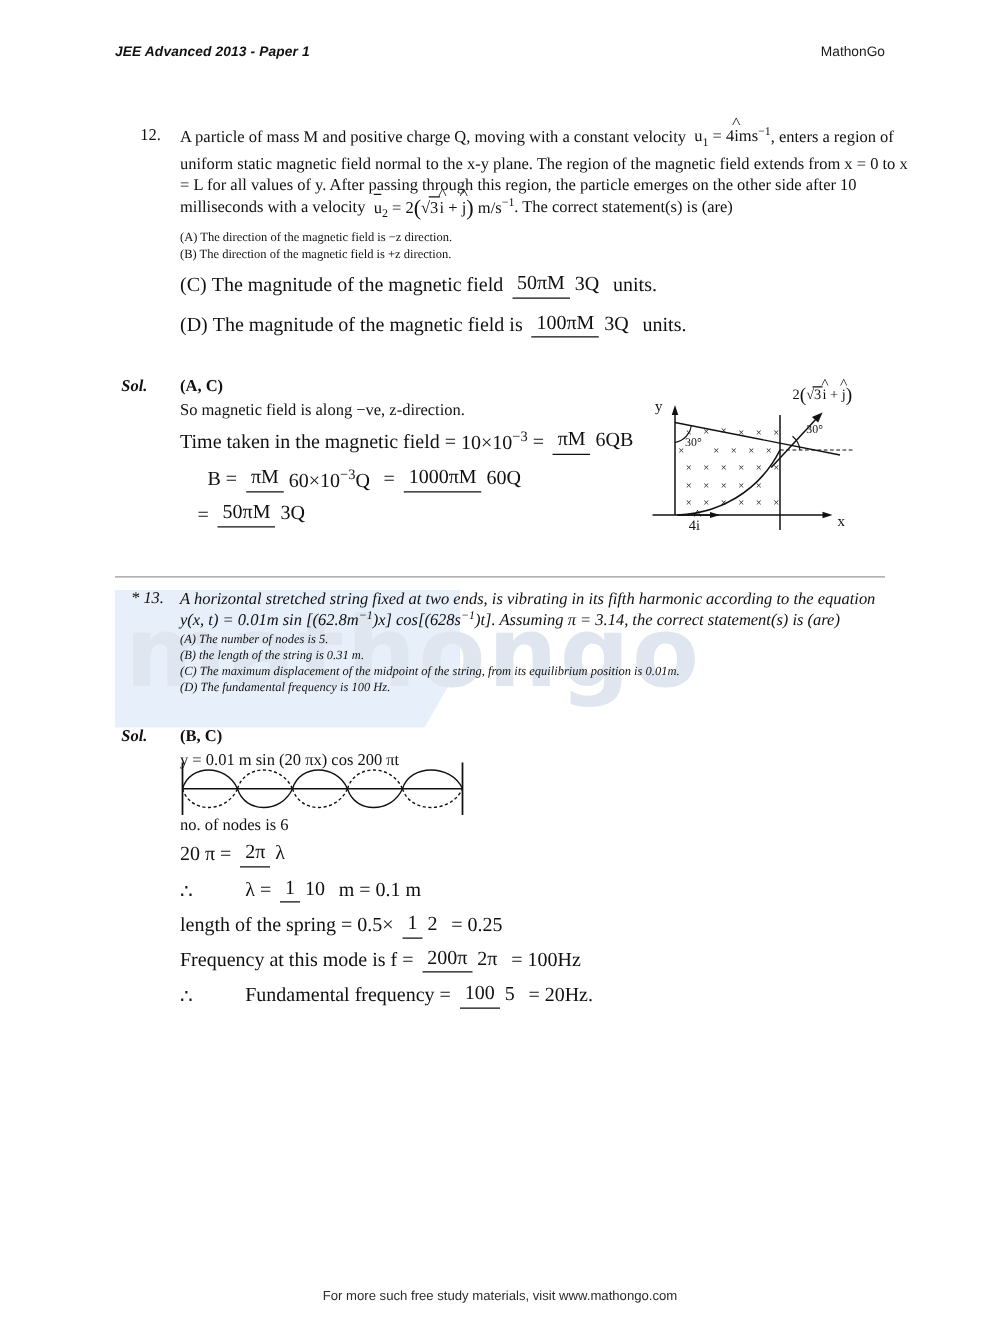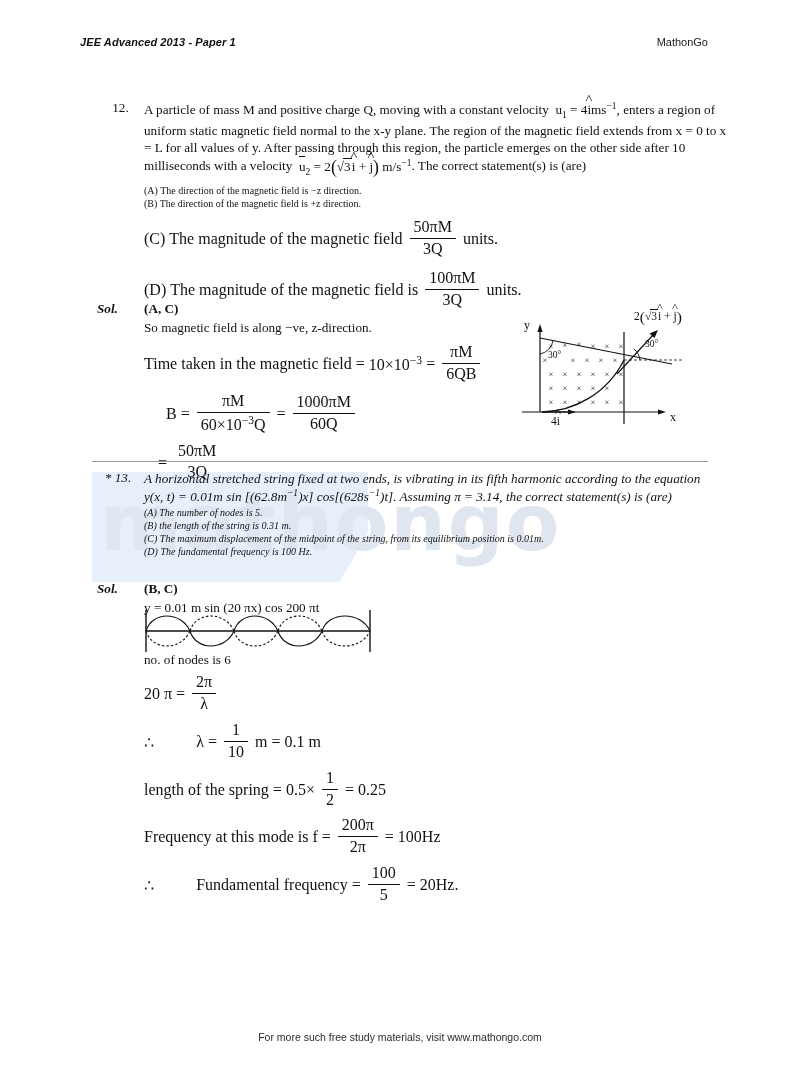--- a/index.html
+++ b/index.html
@@ -12,21 +12,21 @@
     color: #111111;
     position: relative;
     overflow: hidden;
   }
 
   .page { position: relative; width: 800px; height: 1067px; }
 
   
   .header {
     position: absolute;
-    top: 36px; left: 80px; right: 92px;
+    top: 36px; left: 92px; right: 92px;
     display: flex; justify-content: space-between; align-items: baseline;
     font-family: "Liberation Sans", sans-serif;
     font-size: 11px;
   }
   .header-left { font-style: italic; font-weight: bold; letter-spacing: .1px; }
   .header-right { font-weight: normal; color: #1a1a1a; }
 
   
   .footer {
     position: absolute;
@@ -84,23 +84,22 @@
     font-size: 13.2px; font-weight: bold; font-style: italic;
     padding-left: 5px;
   }
 
   .opt { font-size: 10px; line-height: 1.30; }
   .opt-f { display: flex; align-items: center; gap: 4px; margin: 4px 0; }
 
   
   .frac {
     display: inline-flex;
-    flex-direction: column;
     vertical-align: middle;
-    text-align: center;
+    text-align: left;
     margin: 0 3px;
     position: relative;
     top: -1px;
   }
   .frac > .num { padding: 0 4px 1px 4px; border-bottom: 1.1px solid #111; line-height: 1.16; }
   .frac > .den { padding: 1px 4px 0 4px; line-height: 1.16; }
 
   .sup { font-size: .72em; vertical-align: super; }
   .sub { font-size: .72em; vertical-align: sub; }
 

